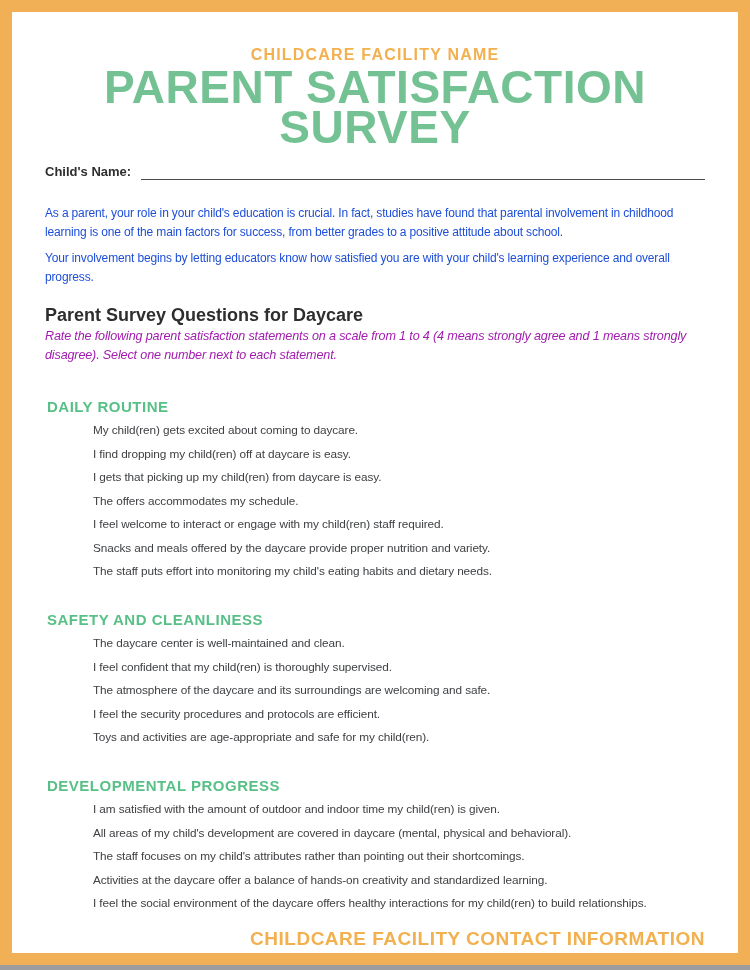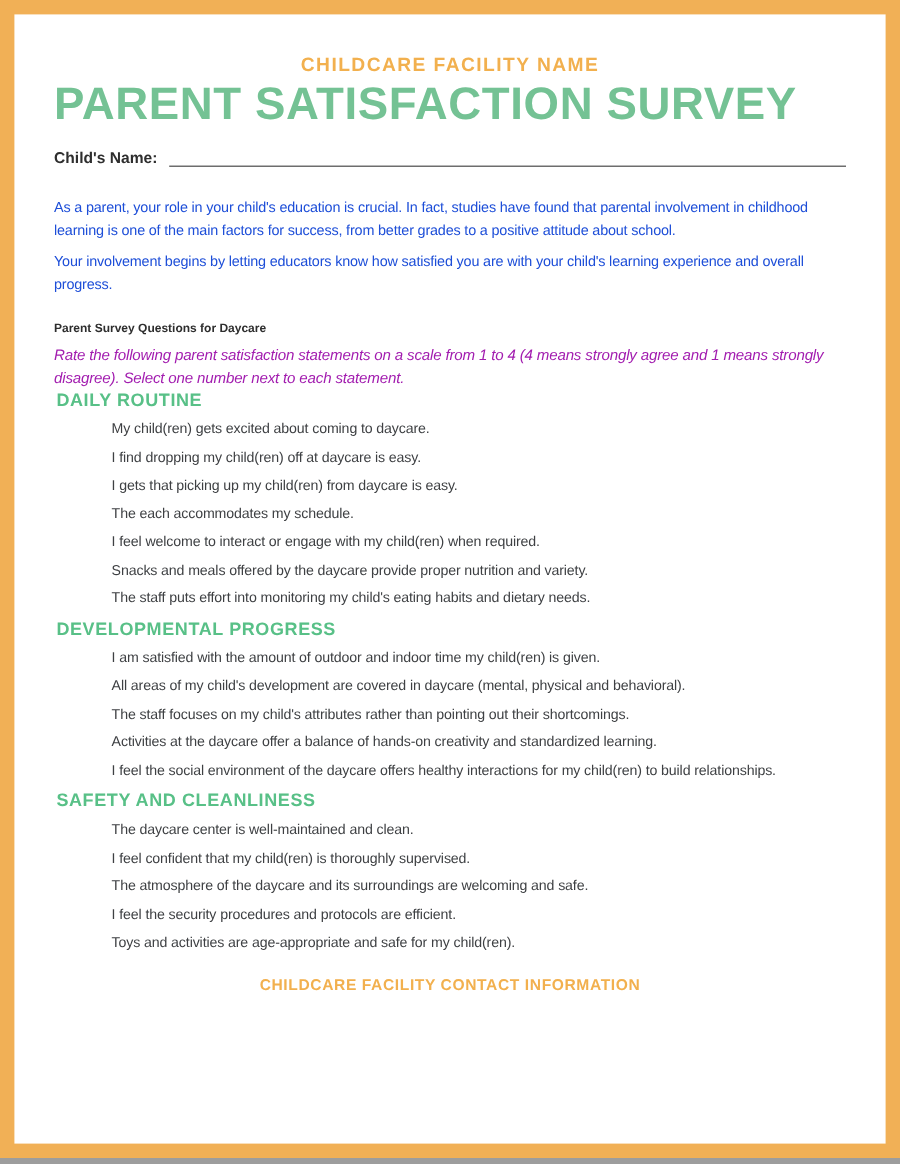--- a/index.html
+++ b/index.html
@@ -21,31 +21,32 @@
 
   .facility-name {
     text-align: center;
     color: var(--orange, #F2B04E);
     font-weight: bold;
     font-size: 16px;
     letter-spacing: 1.2px;
     line-height: 18px;
   }
   .page-title {
+    text-align: center;
     color: var(--green_title, #74C294);
     font-weight: bold;
-    font-size: 38px;
+    font-size: 46px;
     letter-spacing: 0.5px;
     line-height: 40px;
     margin-top: 3px;
   }
 
   .name-row {
     display: flex;
-    align-items: flex-start;
+    align-items: center;
     margin-top: 17px;
   }
   .name-label {
     font-weight: bold;
     font-size: 13px;
     color: #2e2e2e;
     white-space: nowrap;
     line-height: 16px;
   }
   .name-line {
@@ -62,34 +63,34 @@
     font-size: 12px;
     letter-spacing: -0.15px;
     line-height: 19px;
     color: #1d4ed8;
     margin: 0 0 7px 0;
   }
 
   .survey-block { margin-top: 20px; }
   .survey-heading {
     font-weight: bold;
-    font-size: 10px;
+    font-size: 18px;
     color: #2e2e2e;
     line-height: 16px;
   }
   .instructions {
     font-style: italic;
     font-size: 12.6px;
     letter-spacing: -0.15px;
     line-height: 19px;
     color: #a21caf;
     margin-top: 4px;
   }
 
-  .section { margin-top: 0; }
+  .section { margin-top: 33px; }
   .section-title {
     color: var(--green_heading, #58C087);
     font-weight: bold;
     font-size: 15px;
     letter-spacing: 0.5px;
     line-height: 18px;
     margin-left: 2px;
   }
   .statements {
     margin-top: 8px;
@@ -99,24 +100,24 @@
     font-size: 11.8px;
     letter-spacing: -0.1px;
     color: #3e4043;
     line-height: 13px;
     margin: 0 0 10.5px 0;
     white-space: nowrap;
   }
 
   .footer-heading {
     margin-top: 18px;
-    text-align: center;
+    text-align: right;
     color: var(--orange, #F2B04E);
     font-weight: bold;
-    font-size: 13px;
+    font-size: 19px;
     letter-spacing: 0.5px;
     line-height: 22px;
   }
 </style>
 </head>
 <body>
 
 <div class="page">
   <div class="content">
 
@@ -139,46 +140,46 @@
       <div class="instructions">Rate the following parent satisfaction statements on a scale from 1 to 4 (4 means strongly agree and 1 means strongly disagree). Select one number next to each statement.</div>
     </div>
 
     <div>
   <div class="section">
     <div class="section-title">DAILY ROUTINE</div>
     <div class="statements">
             <p class="statement">My child(ren) gets excited about coming to daycare.</p>
             <p class="statement">I find dropping my child(ren) off at daycare is easy.</p>
             <p class="statement">I gets that picking up my child(ren) from daycare is easy.</p>
-            <p class="statement">The each accommodates my schedule.</p>
-            <p class="statement">I feel welcome to interact or engage with my child(ren) when required.</p>
+            <p class="statement">The offers accommodates my schedule.</p>
+            <p class="statement">I feel welcome to interact or engage with my child(ren) staff required.</p>
             <p class="statement">Snacks and meals offered by the daycare provide proper nutrition and variety.</p>
             <p class="statement">The staff puts effort into monitoring my child's eating habits and dietary needs.</p>
+          </div>
+  </div>
+
+  <div class="section">
+    <div class="section-title">SAFETY AND CLEANLINESS</div>
+    <div class="statements">
+            <p class="statement">The daycare center is well-maintained and clean.</p>
+            <p class="statement">I feel confident that my child(ren) is thoroughly supervised.</p>
+            <p class="statement">The atmosphere of the daycare and its surroundings are welcoming and safe.</p>
+            <p class="statement">I feel the security procedures and protocols are efficient.</p>
+            <p class="statement">Toys and activities are age-appropriate and safe for my child(ren).</p>
           </div>
   </div>
 
   <div class="section">
     <div class="section-title">DEVELOPMENTAL PROGRESS</div>
     <div class="statements">
             <p class="statement">I am satisfied with the amount of outdoor and indoor time my child(ren) is given.</p>
             <p class="statement">All areas of my child's development are covered in daycare (mental, physical and behavioral).</p>
             <p class="statement">The staff focuses on my child's attributes rather than pointing out their shortcomings.</p>
             <p class="statement">Activities at the daycare offer a balance of hands-on creativity and standardized learning.</p>
             <p class="statement">I feel the social environment of the daycare offers healthy interactions for my child(ren) to build relationships.</p>
           </div>
   </div>
-
-  <div class="section">
-    <div class="section-title">SAFETY AND CLEANLINESS</div>
-    <div class="statements">
-            <p class="statement">The daycare center is well-maintained and clean.</p>
-            <p class="statement">I feel confident that my child(ren) is thoroughly supervised.</p>
-            <p class="statement">The atmosphere of the daycare and its surroundings are welcoming and safe.</p>
-            <p class="statement">I feel the security procedures and protocols are efficient.</p>
-            <p class="statement">Toys and activities are age-appropriate and safe for my child(ren).</p>
-          </div>
-  </div>
 </div>
 
     <div class="footer-heading">CHILDCARE FACILITY CONTACT INFORMATION</div>
 
   </div>
 </div>
 
 </body></html>

